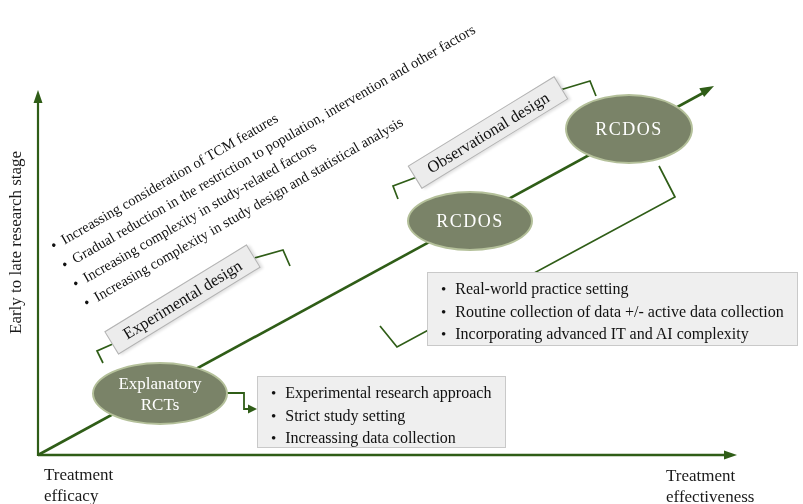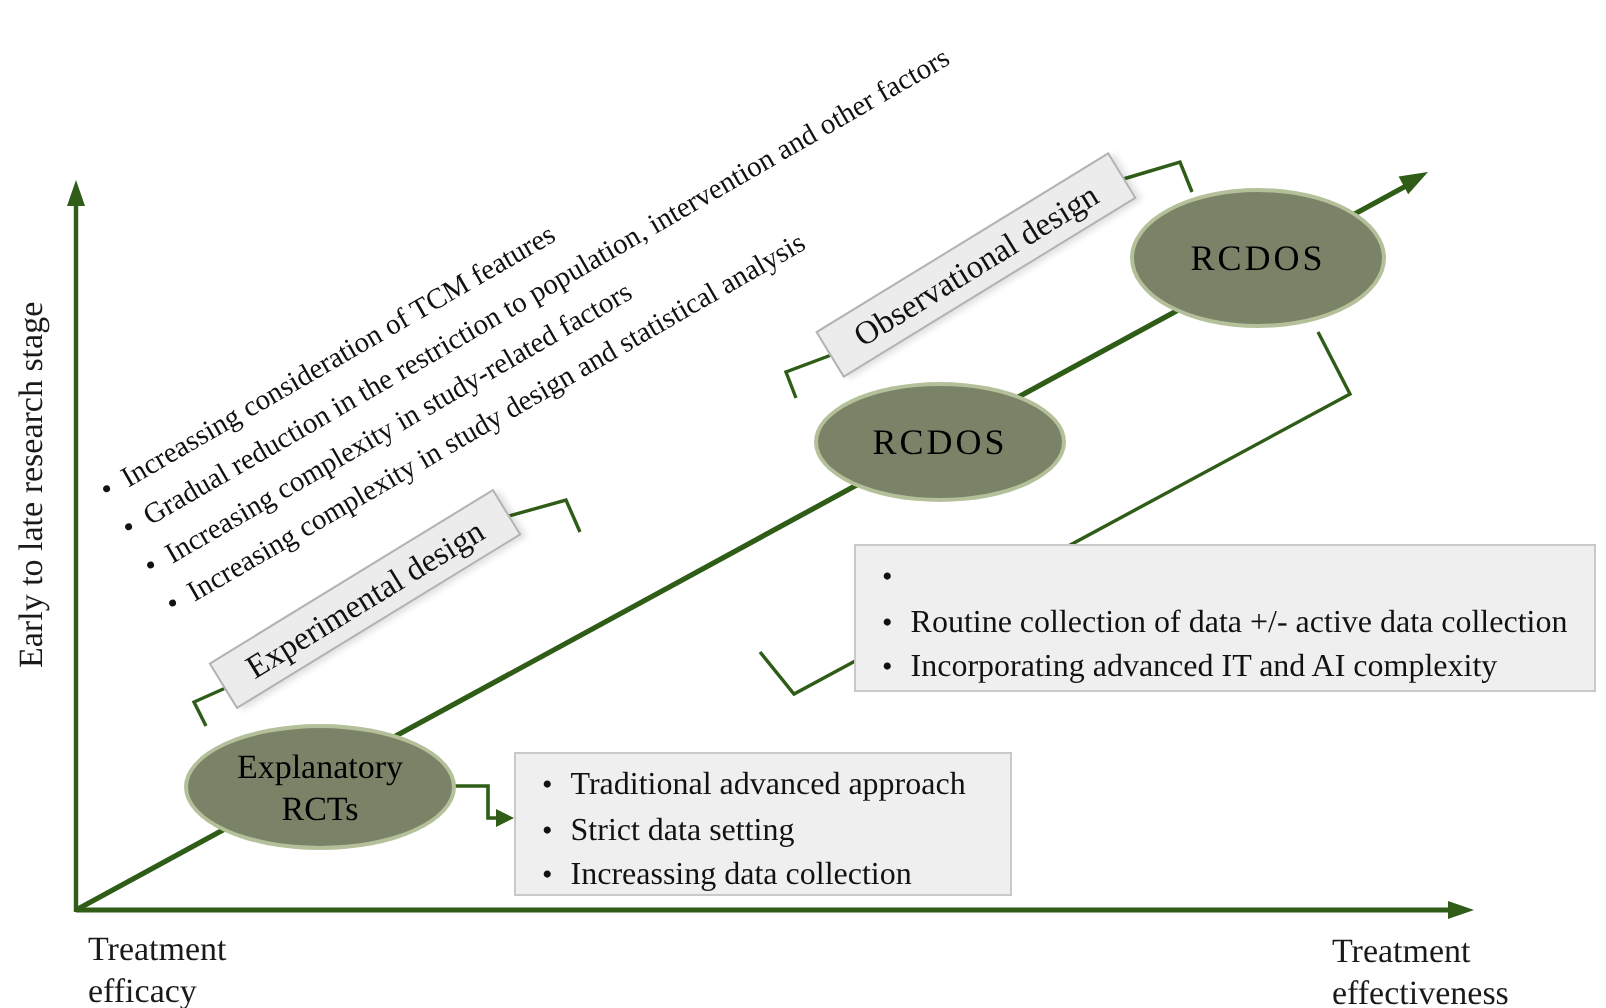--- a/index.html
+++ b/index.html
@@ -17,21 +17,21 @@
   
   .y-label{position:absolute;left:6px;top:334px;transform:rotate(-90deg);transform-origin:0 0;
            white-space:nowrap;font-size:17px;z-index:2;}
   .x-label-left{position:absolute;left:44px;top:464px;width:110px;font-size:17px;line-height:21px;z-index:2;}
   .x-label-right{position:absolute;left:666px;top:465px;width:120px;font-size:17px;line-height:21px;z-index:2;}
 
   
   .stage{position:absolute;z-index:3;border-radius:50%;
          background:#7a8368;border:2px solid #b4c09a;
          display:flex;align-items:center;justify-content:center;text-align:center;
-         color:#000000;box-sizing:border-box;}
+         color:#ffffff;box-sizing:border-box;}
   .stage.twoline{font-size:17px;line-height:21px;padding:0 10px;}
   .stage.oneline{font-size:18px;letter-spacing:1.5px;}
   .stage.explanatory{left:92px;top:362px;width:136px;height:63px;align-items:center;}
   .stage.pragmatic{left:272px;top:270px;width:129px;height:65px;}
   .stage.regos{left:407px;top:191px;width:126px;height:60px;}
   .stage.rcdos{left:565px;top:94px;width:128px;height:70px;}
 
   
   .design-label{position:absolute;z-index:3;background:#ececec;border:1px solid #b3b3b3;
       display:flex;align-items:center;justify-content:center;font-size:16.5px;color:#111;
@@ -111,35 +111,36 @@
   <div class="stage oneline regos">
     <span>RCDOS</span>
   </div>
   <div class="stage oneline rcdos">
     <span>RCDOS</span>
   </div>
 
   <div class="callout traditional">
     <div class="item">
       <span class="bullet">•</span>
-      <span>Traditional advanced approach</span>
+      <span>Experimental research approach</span>
     </div>
     <div class="item">
       <span class="bullet">•</span>
-      <span>Strict data setting</span>
+      <span>Strict study setting</span>
     </div>
     <div class="item">
       <span class="bullet">•</span>
       <span>Increassing data collection</span>
     </div>
   </div>
 
   <div class="callout realworld">
     <div class="item">
       <span class="bullet">•</span>
+      <span>Real-world practice setting</span>
     </div>
     <div class="item">
       <span class="bullet">•</span>
       <span>Routine collection of data +/- active data collection</span>
     </div>
     <div class="item">
       <span class="bullet">•</span>
       <span>Incorporating advanced IT and AI complexity</span>
     </div>
   </div>

